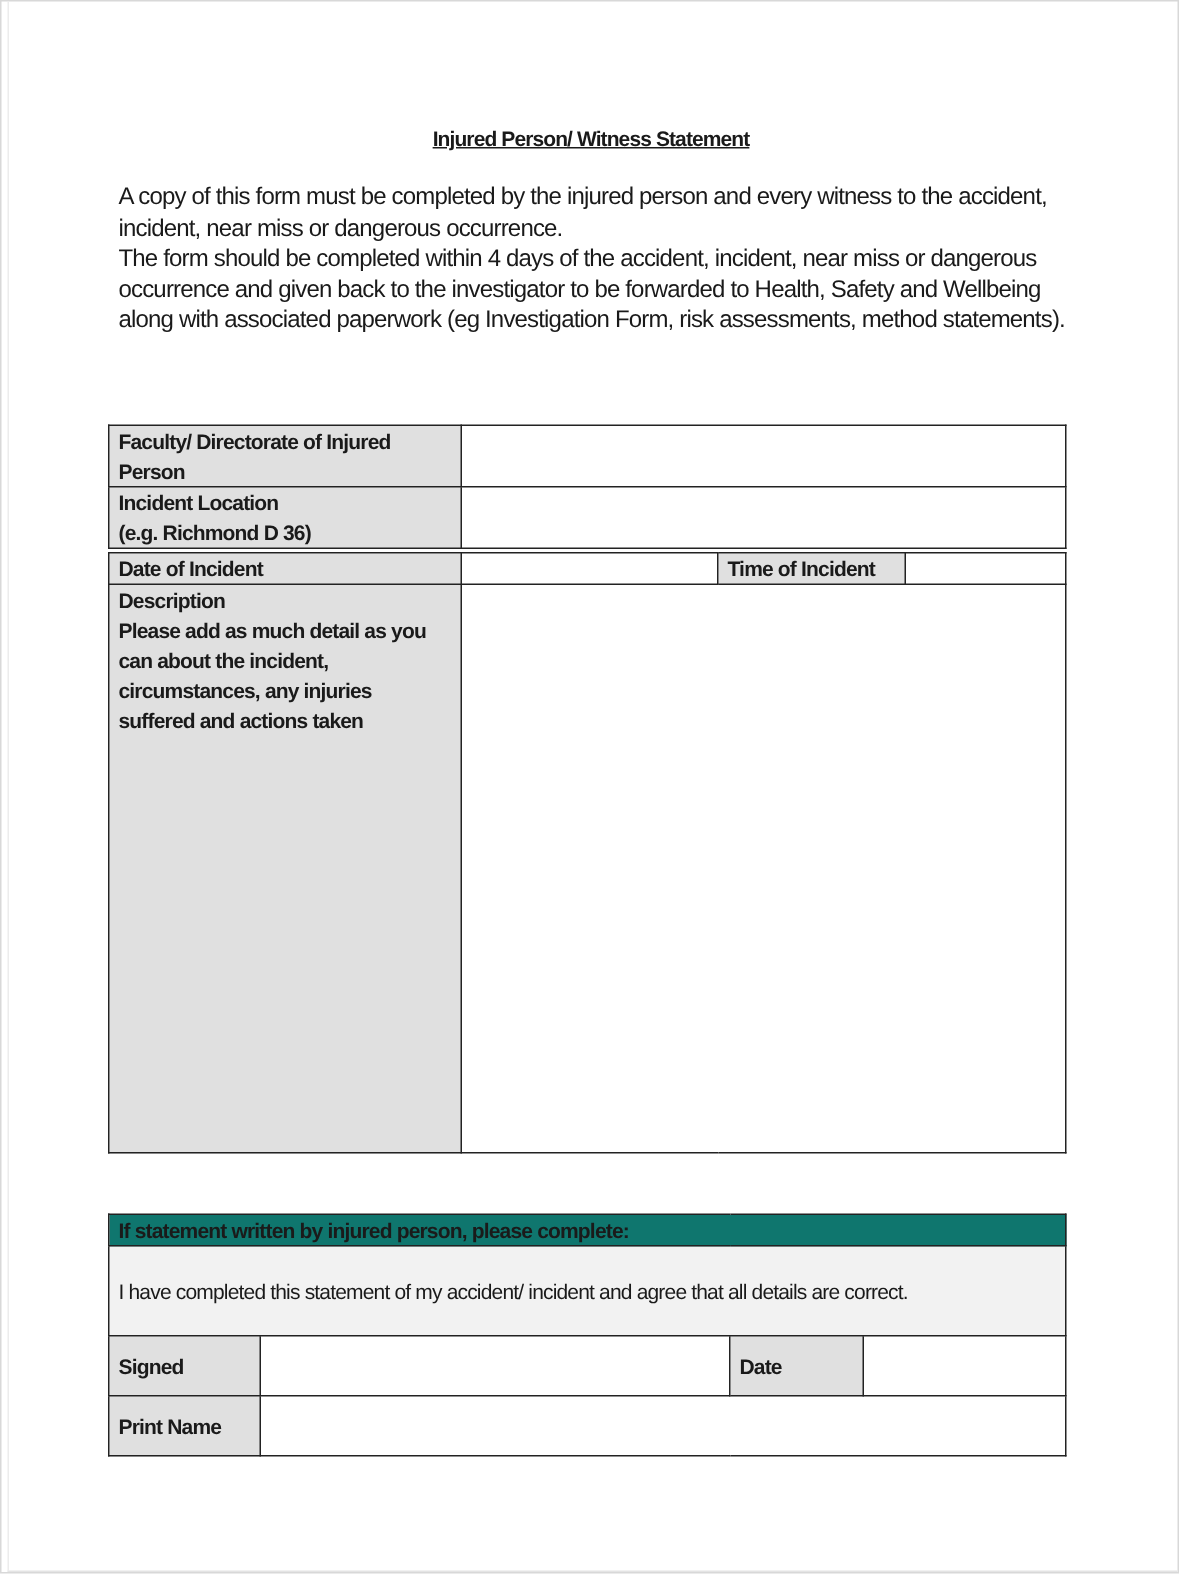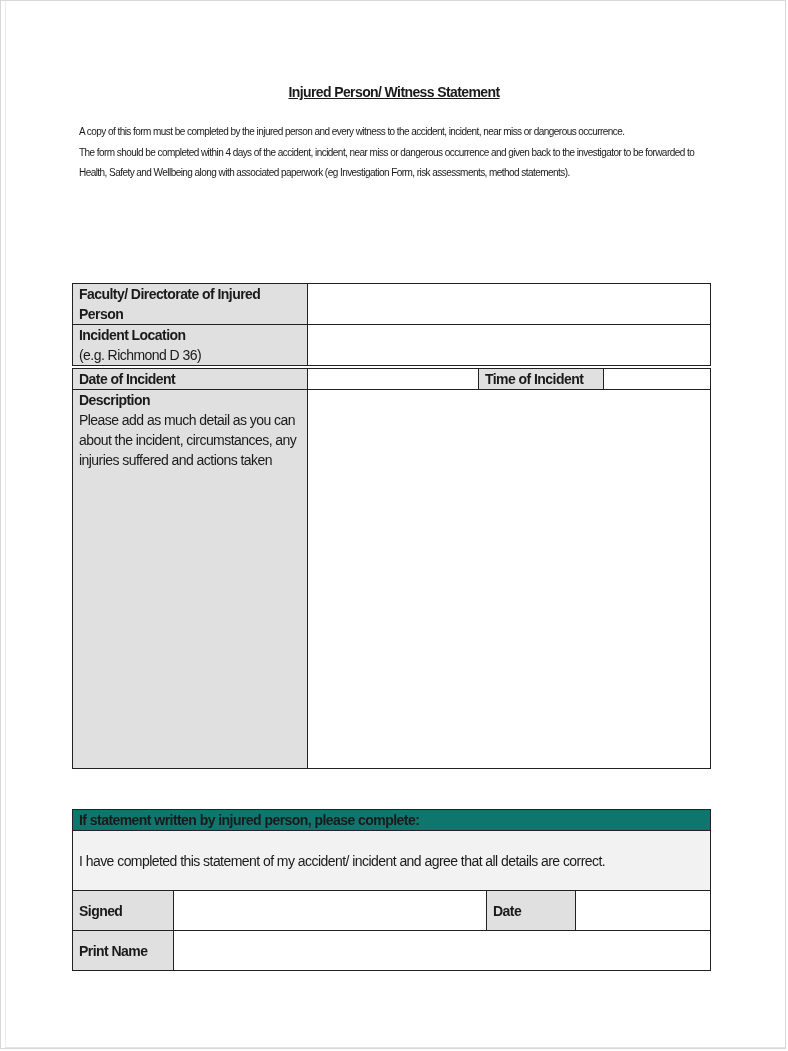--- a/index.html
+++ b/index.html
@@ -3,26 +3,26 @@
 <meta charset="utf-8">
 <style>
   html, body { margin:0; padding:0; }
   body { width:788px; height:1051px; background:#ffffff; position:relative; overflow:hidden;
          font-family:"Liberation Sans", sans-serif; color:#1a1a1a; }
   .page { position:absolute; left:0; top:0; width:786px; height:1049px;
           border:1px solid #d8d8d8; box-sizing:border-box; }
   .page-inner { position:absolute; left:4px; top:0; width:779px; height:1046px; border-left:1px solid #ececec; border-bottom:1px solid #e4e4e4; }
   .title { position:absolute; left:0; width:788px; top:84px; text-align:center;
            font-size:14px; font-weight:bold; text-decoration:underline; letter-spacing:-0.6px; }
-  .intro { position:absolute; left:79px; top:122px; width:640px; font-size:10px; line-height:20.5px; letter-spacing:-0.55px; }
+  .intro { position:absolute; left:79px; top:122px; width:640px; font-size:16px; line-height:20.5px; letter-spacing:-0.55px; }
   .intro p { margin:0; }
   table.frm { position:absolute; border-collapse:collapse; font-size:14px; letter-spacing:-0.55px; }
   table.frm td { border:1.5px solid #222; padding:0 6px; vertical-align:top; line-height:20px; }
   .lbl { background:#e0e0e0; font-weight:bold; }
-  .lbl .sub { font-weight:normal; }
+  .lbl .sub { font-weight:bold; }
   .val { background:#ffffff; }
   #t1 { left:72px; top:283px; width:639px; }
   #t2 { left:72px; top:368px; width:639px; }
   #t3 { left:72px; top:809px; width:639px; }
   .hdr { background:#0f766e; font-weight:bold; }
   .stmt { background:#f2f2f2; vertical-align:middle !important; }
   .mid { vertical-align:middle !important; }
 </style>
 </head>
 <body>

